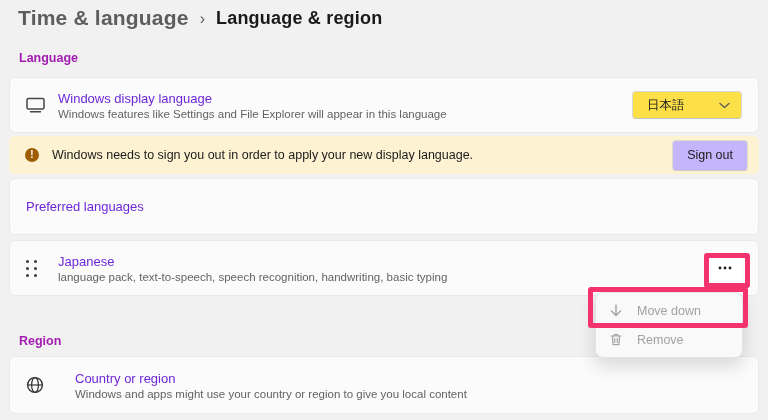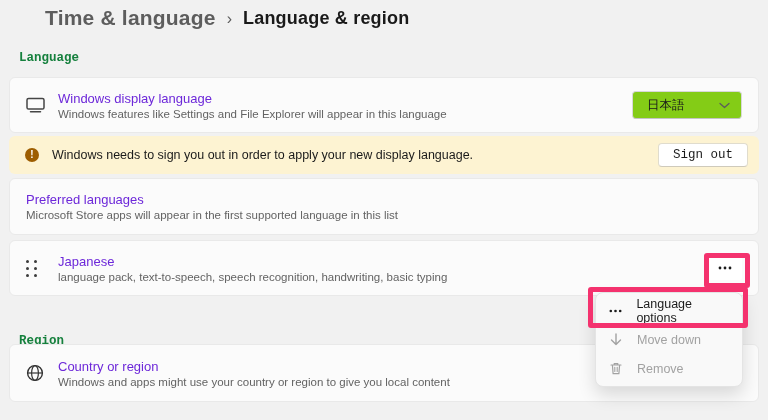--- a/index.html
+++ b/index.html
@@ -5,40 +5,40 @@
   * { margin:0; padding:0; box-sizing:border-box; }
   html,body { width:768px; height:420px; }
   body {
     font-family:"Liberation Sans", sans-serif;
     background:#f1f1f1;
     position:relative;
     overflow:hidden;
     -webkit-font-smoothing:antialiased;
   }
   
-  .breadcrumb { position:absolute; left:18px; top:6px; display:flex; align-items:center; gap:11px;margin-left:27px; }
+  .breadcrumb { position:absolute; left:18px; top:6px; display:flex; align-items:center; gap:11px; }
   .crumb-parent { font-size:21px; font-weight:600; color:#5d5d5d; letter-spacing:.2px; }
   .crumb-sep { font-size:16px; color:#5d5d5d; padding-top:1px; }
   .crumb-current { font-size:18px; font-weight:700; color:#191919; letter-spacing:.2px; }
 
   
-  .section-label { position:absolute; left:19px; font-size:12.5px; font-weight:700; color:#15803d;font-family:Liberation Mono, monospace; }
+  .section-label { position:absolute; left:19px; font-size:12.5px; font-weight:700; color:#a21caf; }
   .label-language { top:51px; }
   .label-region { top:334px; }
 
   
   .card {
     position:absolute; left:9px; width:750px;
     background:#fbfbfb; border:1px solid #e9e9e9; border-radius:6px;
     display:flex; align-items:center; padding:0 16px;
   }
   .card-display  { top:77px;  height:56px; }
   .card-pref     { top:178px; height:57px; }
   .card-japanese { top:240px; height:56px; }
-  .card-region   { top:344px; height:58px; }
+  .card-region   { top:356px; height:58px;gap:17px; }
 
   .icon-col { width:32px; flex:0 0 32px; display:flex; align-items:center; }
   .txt-col { display:flex; flex-direction:column; gap:2px; }
   .card-title { font-size:13px; color:#6d28d9; }
   .card-desc  { font-size:11.5px; color:#636363; }
 
   
   .banner {
     position:absolute; left:9px; top:136px; width:750px; height:38px;
     background:#fdf3d2; border-radius:6px;
@@ -48,34 +48,34 @@
     width:14px; height:14px; border-radius:50%;
     background:#9d5d00; color:#fff;
     font-size:10px; font-weight:700; line-height:14px; text-align:center;
     margin-right:13px; flex:0 0 14px;
   }
   .banner-msg { font-size:12.5px; color:#1a1a1a; }
 
   
   .btn-signout {
     margin-left:auto;
-    background:#ffffff; border:1px solid #e0dccd; border-bottom-color:#cfcabb;
-    border-radius:4px; height:24px; padding:0 14px;
-    font-size:12.5px; color:#1a1a1a; font-family:Liberation Mono, monospace; cursor:default;
+    background:#c4b5fd; border:1px solid #e0dccd; border-bottom-color:#cfcabb;
+    border-radius:4px; height:31px; padding:0 14px;
+    font-size:12.5px; color:#1a1a1a; font-family:Liberation Sans, sans-serif; cursor:default;
   }
   .btn-blue {
     margin-left:auto;
     background:#1e68c8; border:1px solid #1e68c8; border-bottom-color:#155099;
     border-radius:4px; height:28px; padding:0 12px;
     font-size:12.5px; color:#ffffff; font-family:inherit; cursor:default;
   }
   .dropdown {
     margin-left:auto;
     width:110px; height:28px;
-    background:#84cc16; border:1px solid #d8d8d8; border-bottom-color:#c4c4c4;
+    background:#fde047; border:1px solid #d8d8d8; border-bottom-color:#c4c4c4;
     border-radius:4px;
     display:flex; align-items:center; padding:0 11px 0 14px;
     font-size:12.5px; color:#1a1a1a; cursor:default;
   }
   .dropdown .chev { margin-left:auto; display:flex; }
   .btn-more {
     margin-left:auto;
     width:34px; height:24px;
     background:#ffffff; border:none; border-radius:3px;
     display:flex; align-items:center; justify-content:center; cursor:default;
@@ -144,21 +144,20 @@
 
 <div class="banner">
   <span class="warn-circle">!</span>
   <span class="banner-msg">Windows needs to sign you out in order to apply your new display language.</span>
   <button class="btn-signout">Sign out</button>
 </div>
 
 <div class="card card-pref">
   <span class="txt-col">
     <span class="card-title">Preferred languages</span>
-    <span class="card-desc">Microsoft Store apps will appear in the first supported language in this list</span>
   </span>
 </div>
 
 <div class="card card-japanese">
   <span class="icon-col">
     <span class="grip">
       <i></i>
         <i></i>
         <i></i>
         <i></i>
@@ -189,30 +188,20 @@
       <line x1="1.6" y1="9" x2="16.4" y2="9" stroke="#333333" stroke-width="1.2"></line>
     </svg>
   </span>
   <span class="txt-col">
     <span class="card-title">Country or region</span>
     <span class="card-desc">Windows and apps might use your country or region to give you local content</span>
   </span>
 </div>
 
 <div class="menu">
-  <div class="menu-item mi-enabled">
-    <span class="mi-icon">
-      <svg width="13" height="4" viewBox="0 0 13 4">
-          <circle cx="1.8" cy="2" r="1.3" fill="#1b1b1b"></circle>
-          <circle cx="6.5" cy="2" r="1.3" fill="#1b1b1b"></circle>
-          <circle cx="11.2" cy="2" r="1.3" fill="#1b1b1b"></circle>
-        </svg>
-    </span>
-    <span>Language options</span>
-  </div>
   <div class="menu-item mi-disabled">
     <span class="mi-icon">
       <svg width="12" height="13" viewBox="0 0 12 13">
           <path d="M6 1 V11.5 M1.5 7 L6 11.5 L10.5 7" fill="none" stroke="#a2a2a2" stroke-width="1.4" stroke-linecap="round" stroke-linejoin="round"></path>
         </svg>
     </span>
     <span>Move down</span>
   </div>
   <div class="menu-item mi-disabled">
     <span class="mi-icon">

